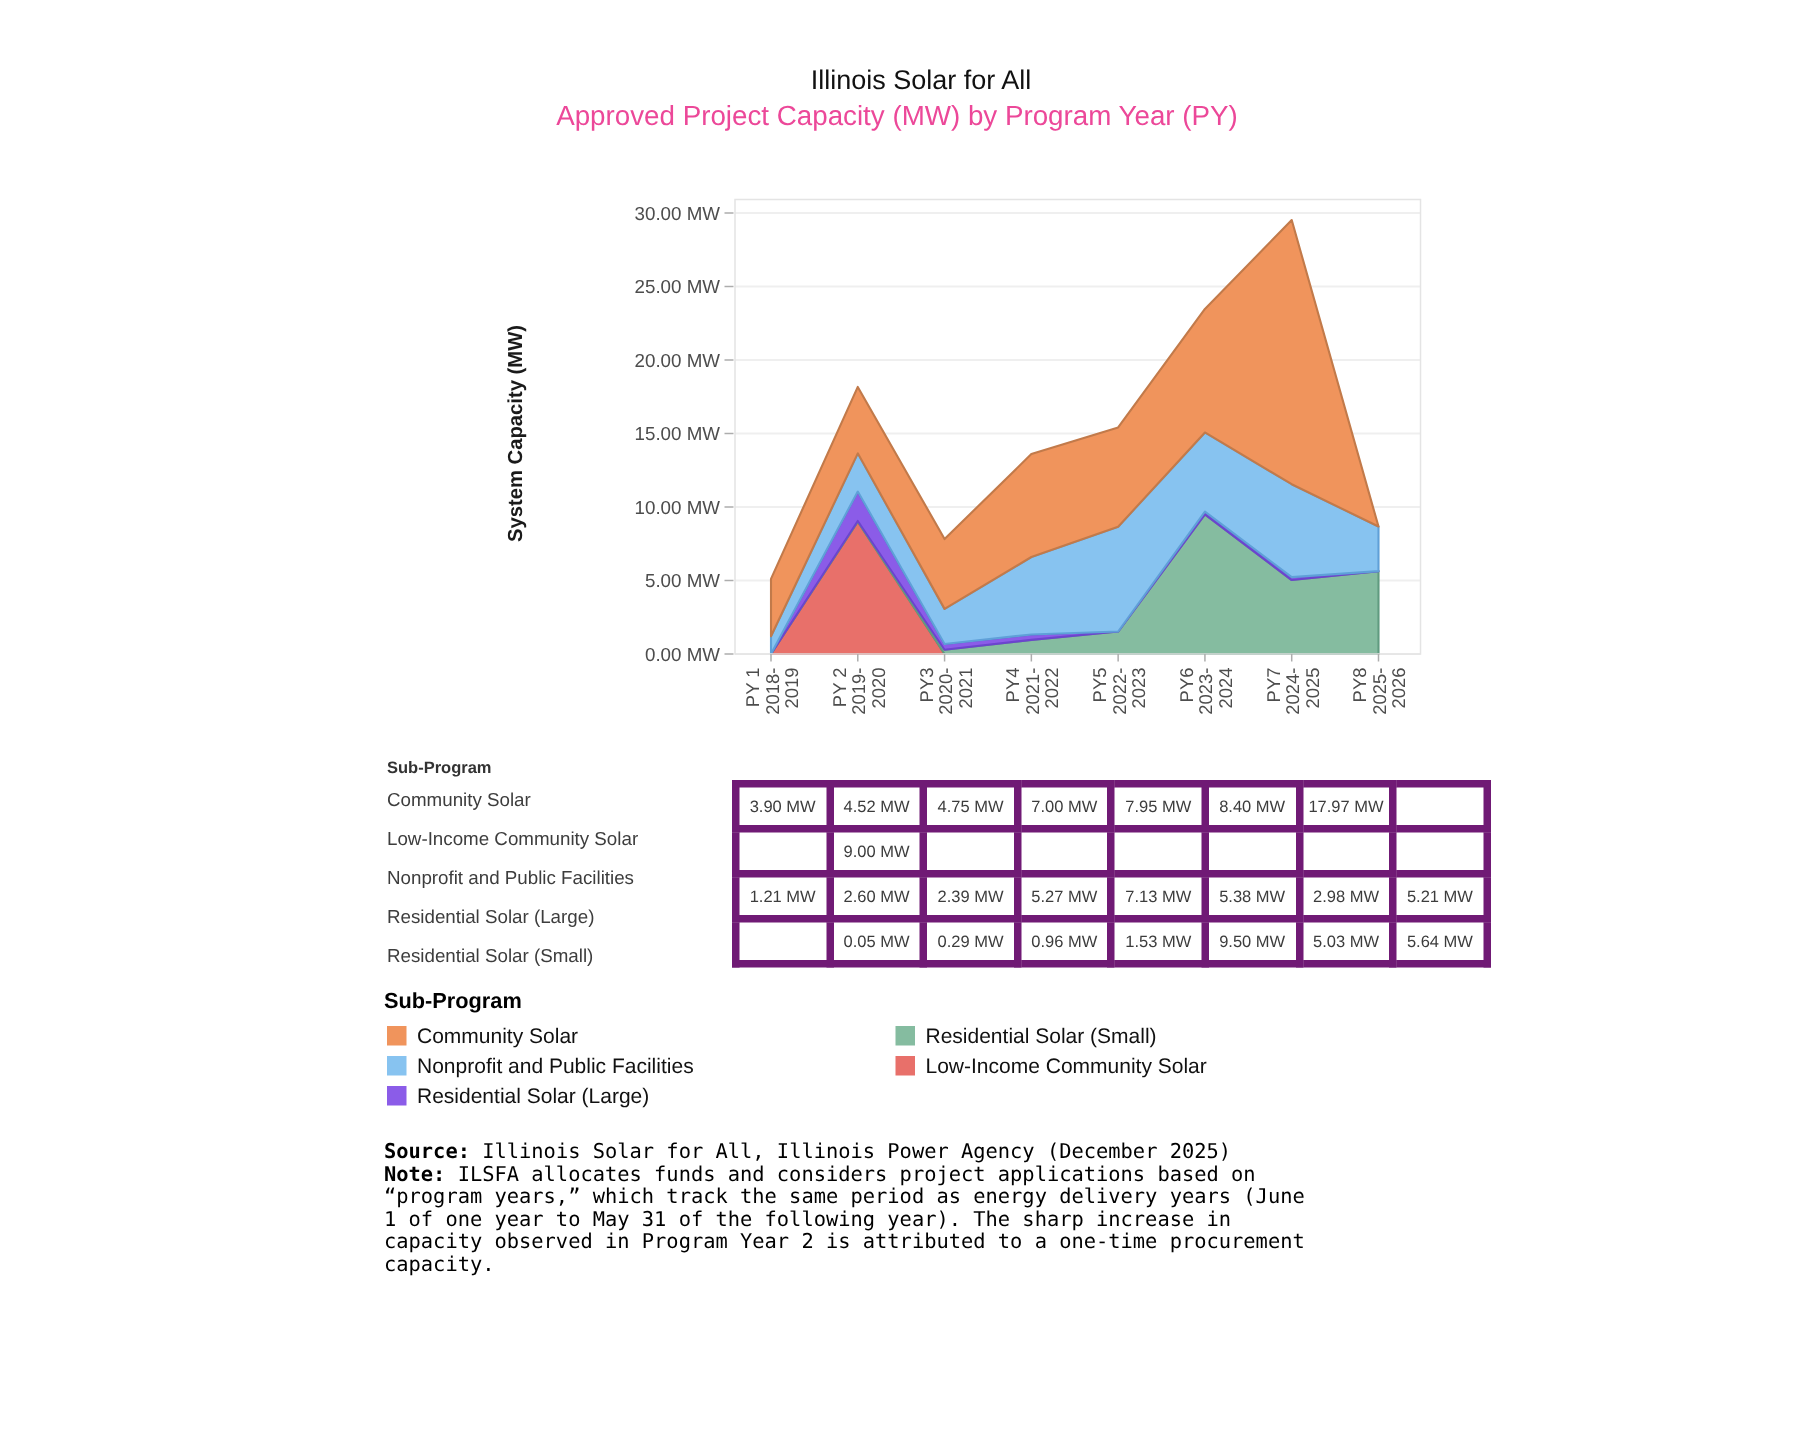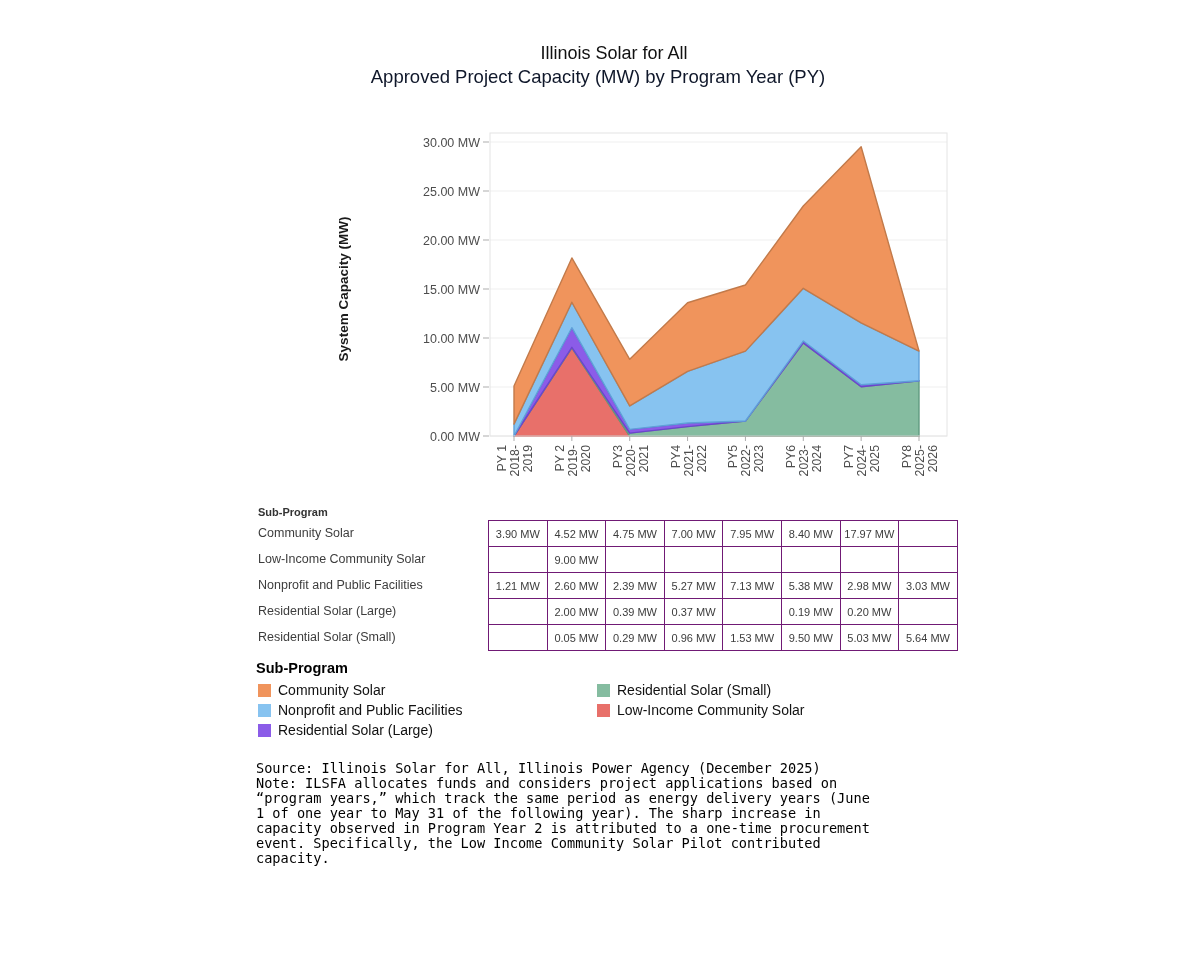--- a/index.html
+++ b/index.html
@@ -1,43 +1,43 @@
 <!DOCTYPE html>
 <html><head>
 <meta charset="utf-8">
 <style>
   html,body{margin:0;padding:0;background:#ffffff;}
   .page{position:relative;width:1200px;height:960px;background:#ffffff;overflow:hidden;
         font-family:"Liberation Sans",sans-serif;color:#000;}
   .chart-title{position:absolute;left:0;top:43px;width:1196px;text-align:center;
         font-size:18px;font-weight:normal;color:#111;margin-left:16px;}
   .chart-subtitle{position:absolute;left:0;top:66px;width:1196px;text-align:center;
-        font-size:18.5px;font-weight:normal;color:#0f172a;}
+        font-size:18.5px;font-weight:normal;color:#ec4899;}
   #chart-svg{position:absolute;left:330px;top:125px;}
   #chart-svg text{font-family:"Liberation Sans",sans-serif;}
 
   .table-header-label{position:absolute;left:258px;top:506px;font-size:11px;font-weight:bold;color:#333;}
   .row-label{position:absolute;left:258px;width:226px;height:26px;display:flex;align-items:center;
         font-size:12.5px;color:#3d3d3d;}
   table.data-grid{position:absolute;left:488px;top:520px;border-collapse:collapse;table-layout:fixed;}
-  table.data-grid td{width:57.6px;height:25px;border:1px solid #701a75;text-align:center;
+  table.data-grid td{width:57.6px;height:25px;border:5px solid #701a75;text-align:center;
         vertical-align:middle;font-size:11px;color:#3c3c3c;padding:0;white-space:nowrap;overflow:hidden;}
 
   .legend-title{position:absolute;left:256px;top:660px;font-size:14.5px;font-weight:bold;color:#000;}
   .legend-col{position:absolute;top:680px;}
   .legend-col.col-0{left:258px;}
   .legend-col.col-1{left:597px;}
   .legend-item{display:flex;align-items:center;height:20px;}
   .legend-swatch{width:13px;height:13px;margin-right:7px;flex:0 0 auto;}
   .legend-label{font-size:14px;color:#111;white-space:nowrap;}
 
   .note-block{position:absolute;left:256px;top:761px;width:700px;
         font-family:"DejaVu Sans Mono",monospace;font-size:13.6px;line-height:15px;color:#000;}
   .note-line{white-space:pre;}
-  .note-line b{font-weight:normal;}
+  .note-line b{font-weight:bold;}
 </style>
 </head>
 <body>
 
 <div class="page">
 
   <div class="chart-title">Illinois Solar for All</div>
   <div class="chart-subtitle">Approved Project Capacity (MW) by Program Year (PY)</div>
 
   <svg id="chart-svg" width="630" height="385" viewBox="0 0 630 385">
@@ -118,31 +118,21 @@
           <td></td>
         </tr>
         <tr>
           <td>1.21 MW</td>
           <td>2.60 MW</td>
           <td>2.39 MW</td>
           <td>5.27 MW</td>
           <td>7.13 MW</td>
           <td>5.38 MW</td>
           <td>2.98 MW</td>
-          <td>3.03 MW</td>
-        </tr>
-        <tr>
-          <td></td>
-          <td>2.00 MW</td>
-          <td>0.39 MW</td>
-          <td>0.37 MW</td>
-          <td></td>
-          <td>0.19 MW</td>
-          <td>0.20 MW</td>
-          <td></td>
+          <td>5.21 MW</td>
         </tr>
         <tr>
           <td></td>
           <td>0.05 MW</td>
           <td>0.29 MW</td>
           <td>0.96 MW</td>
           <td>1.53 MW</td>
           <td>9.50 MW</td>
           <td>5.03 MW</td>
           <td>5.64 MW</td>
@@ -177,17 +167,16 @@
         </div>
       </div>
     </div>
 
   <div class="note-block">
       <div class="note-line"><b>Source:</b> Illinois Solar for All, Illinois Power Agency (December 2025)</div>
       <div class="note-line"><b>Note:</b> ILSFA allocates funds and considers project applications based on</div>
       <div class="note-line">“program years,” which track the same period as energy delivery years (June</div>
       <div class="note-line">1 of one year to May 31 of the following year). The sharp increase in</div>
       <div class="note-line">capacity observed in Program Year 2 is attributed to a one-time procurement</div>
-      <div class="note-line">event. Specifically, the Low Income Community Solar Pilot contributed</div>
       <div class="note-line">capacity.</div>
     </div>
 
 </div>
 
 </body></html>

